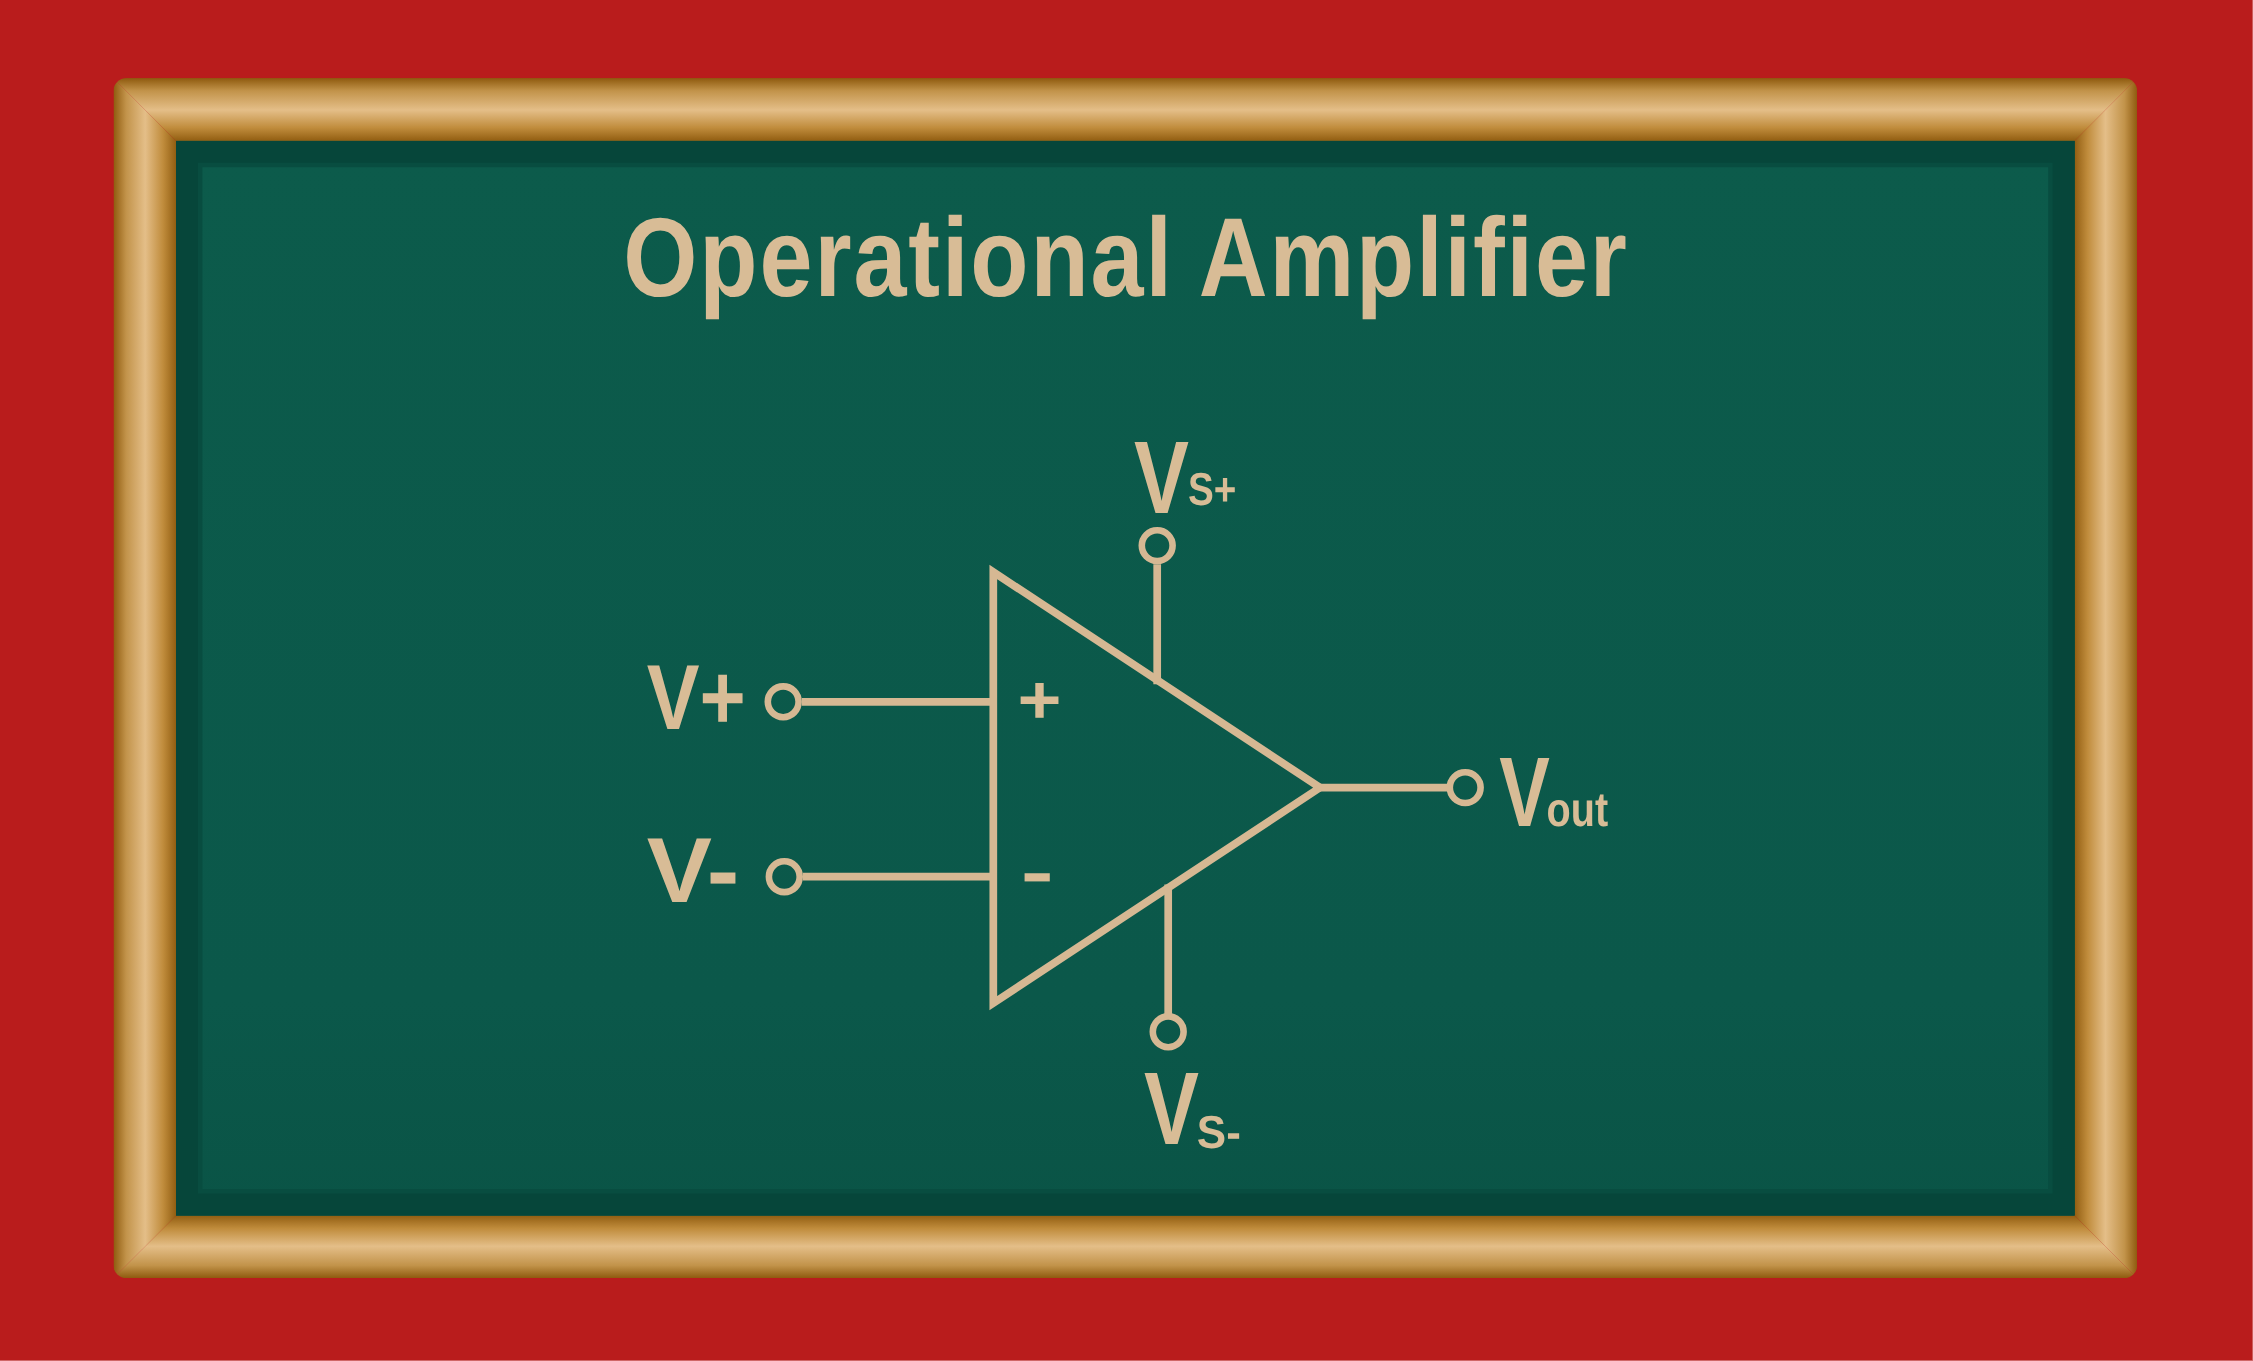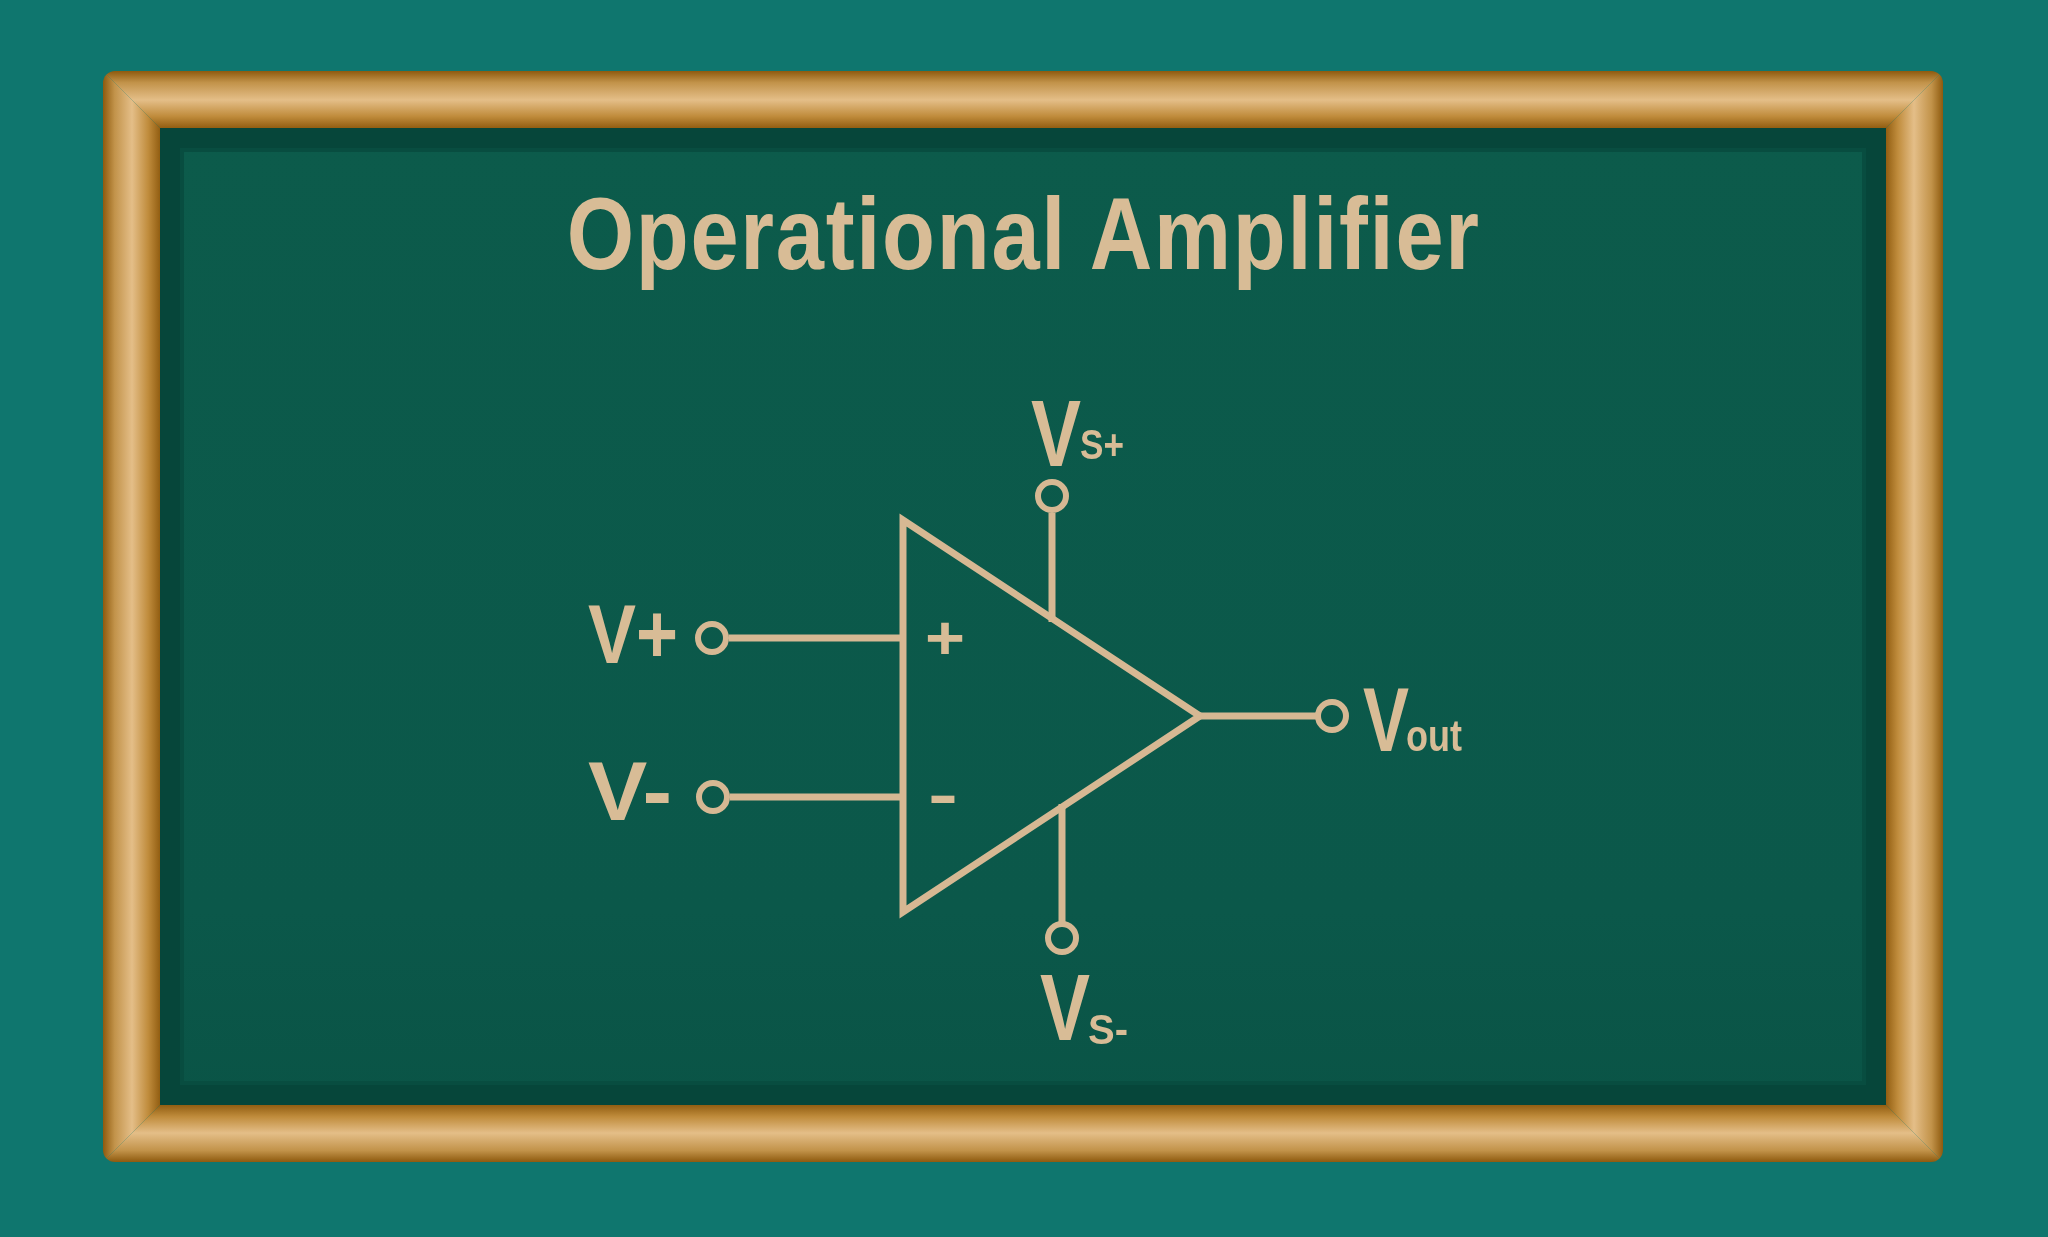--- a/index.html
+++ b/index.html
@@ -5,21 +5,21 @@
   html, body { margin: 0; padding: 0; }
   body {
     width: 2048px; height: 1237px;
     background: #ffffff;
     font-family: "Liberation Sans", sans-serif;
     overflow: hidden;
   }
   .canvas {
     position: relative;
     width: 2048px; height: 1237px;
-    background: #0f766e;
+    background: #b91c1c;
   }
   
   .frame {
     position: absolute;
     left: 103px; top: 71px;
     width: 1840px; height: 1091px;
     border-radius: 12px;
     overflow: hidden;
   }
   .strip { position: absolute; }

